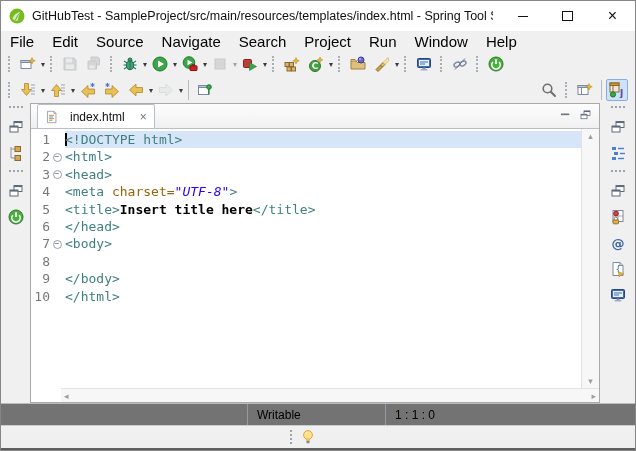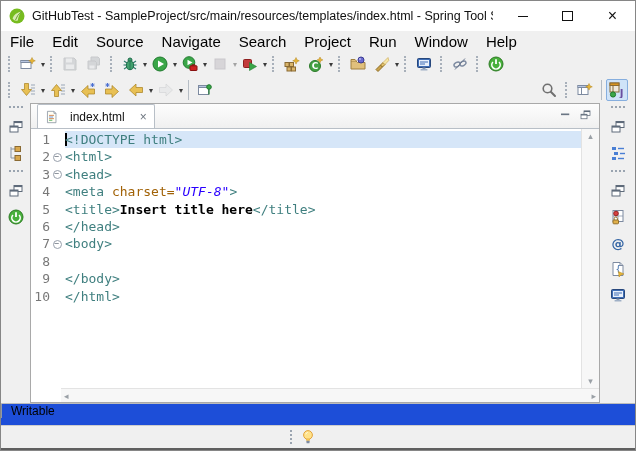--- a/index.html
+++ b/index.html
@@ -55,22 +55,22 @@
   .sg-tag{color:#3f7f7f;}
   .sg-attr{color:#a16207;}
   .sg-val{color:#2a00ff;font-style:italic;}
   .sg-text{color:#000;font-weight:bold;}
   .sg-plain{color:#000;}
   .vscroll{width:17px;background:#f7f7f7;border-left:1px solid #e3e3e3;display:flex;flex-direction:column;
            justify-content:space-between;align-items:center;padding:2px 0;color:#9aa0a6;font-size:9px;flex-shrink:0;}
   .hscroll{height:13px;background:#f7f7f7;border-top:1px solid #e3e3e3;display:flex;justify-content:space-between;
            align-items:center;padding:0 3px;color:#9aa0a6;font-size:9px;margin-left:30px;flex-shrink:0;}
   
-  .statusbar{height:21px;background:#1d4ed8;border-top:1px solid #bcbcbc;display:flex;align-items:stretch;
-             font-size:12px;color:#000;flex-shrink:0;flex-direction:column;}
+  .statusbar{height:21px;background:#737373;border-top:1px solid #bcbcbc;display:flex;align-items:stretch;
+             font-size:12px;color:#000;flex-shrink:0;}
   .sb-msg{width:246px;}
   .sb-cell{border-left:1px solid #949aa3;display:flex;align-items:center;padding-left:9px;box-sizing:border-box;}
   .sb-w{width:138px;}.sb-s{width:119px;}.sb-p{flex:1;}
   
   .tray{height:25px;background:#f0f0f0;border-top:1px solid #cdcdcd;border-bottom:2px solid #5f5f5f;
         display:flex;align-items:center;padding-left:289px;gap:6px;flex-shrink:0;box-sizing:border-box;}
   .vhandle{width:2px;height:14px;border-left:2px dotted #9aa4b0;}
 </style>
 </head>
 <body>
@@ -560,20 +560,21 @@
             <rect x="6.5" y="11.5" width="3" height="1.5" fill="#8898b0"></rect>
             <rect x="4.5" y="13" width="7" height="1.5" rx=".5" fill="#9fb0c6"></rect>
           </svg>
         </div>
     </div>
   </div>
 
   <div class="statusbar">
     <div class="sb-msg"></div>
     <div class="sb-cell sb-w">Writable</div>
+    <div class="sb-cell sb-p">1 : 1 : 0</div>
   </div>
 
   <div class="tray">
     <div class="vhandle"></div>
     <svg class="ic" viewBox="0 0 16 16">
         <circle cx="8" cy="6" r="4.4" fill="#ffe28a" stroke="#e2a33c"></circle>
         <path d="M6.5 10h3v1.6h-3z" fill="#ffd24d" stroke="#e2a33c" stroke-width=".5"></path>
         <rect x="6.5" y="11.8" width="3" height="2.4" rx=".5" fill="#7d8aa0"></rect>
         <path d="M5.8 5.4a2.5 2.5 0 0 1 2-2" stroke="#fff8dd" fill="none"></path>
       </svg>

